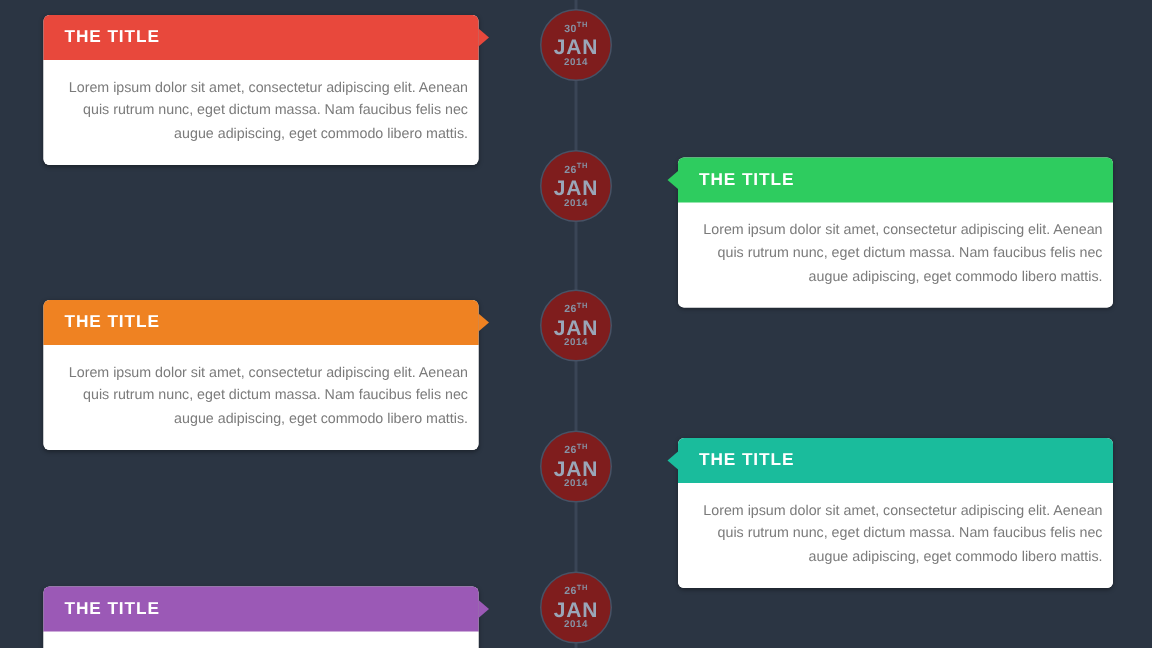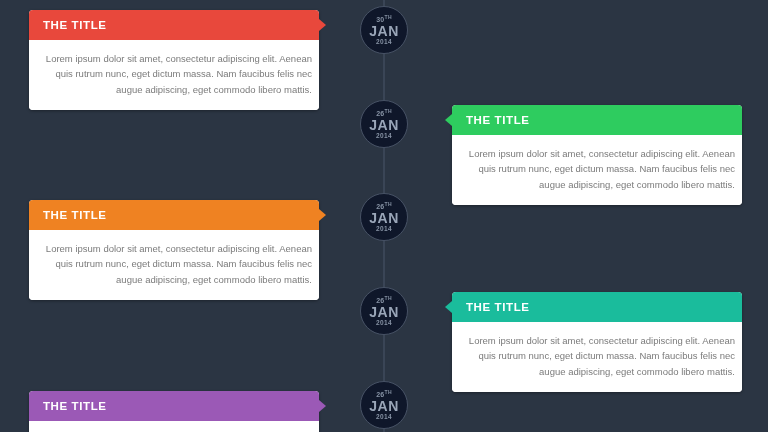--- a/index.html
+++ b/index.html
@@ -25,21 +25,21 @@
     background:#3a4556;
   }
 
   
   .date-marker {
     position:absolute;
     left:360px;
     width:48px; height:48px;
     border-radius:50%;
     border:1px solid #475265;
-    background:#0f172a;
+    background:#7f1d1d;
     color:#8793a5;
     text-align:center;
     z-index:3;
     display:flex;
     flex-direction:column;
     align-items:center;
     justify-content:center;
     line-height:1;
   }
   .date-day {

